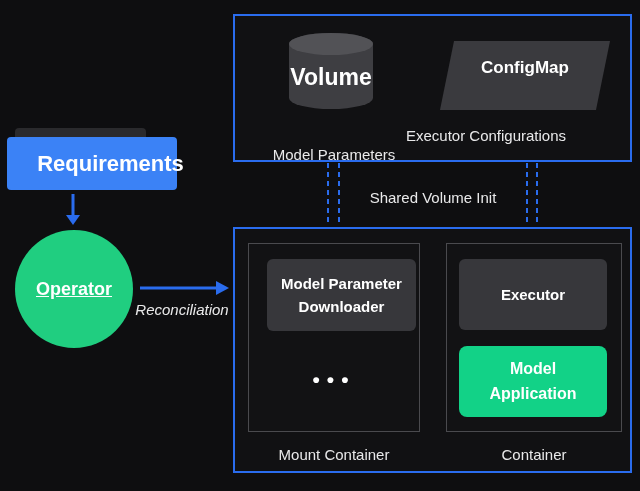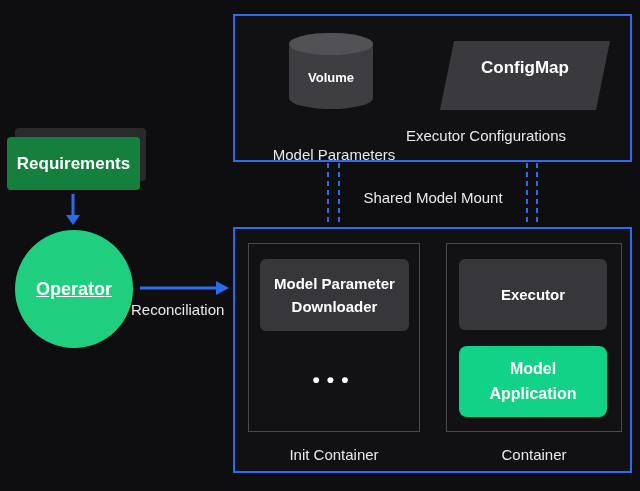--- a/index.html
+++ b/index.html
@@ -25,21 +25,21 @@
   }
   .top-panel{left:233px;top:14px;width:399px;height:148px;}
   .bottom-panel{left:233px;top:227px;width:399px;height:246px;}
 
   
   .cylinder-wrap{left:289px;top:33px;width:84px;height:78px;}
   .cylinder-wrap svg{display:block;}
   .cyl-text{
     position:absolute;left:0;top:10px;width:84px;height:68px;
     display:flex;align-items:center;justify-content:center;
-    color:var(--text-white);font-size:13px;font-weight:bold;
+    color:var(--text-white);font-size:23px;font-weight:bold;
   }
 
   
   .parallelogram{
     left:447px;top:41px;width:156px;height:69px;
     background:var(--shape-gray);transform:skewX(-11.5deg);
   }
   .parallelogram-label{
     left:447px;top:33px;width:156px;height:69px;
     display:flex;align-items:center;justify-content:center;
@@ -67,51 +67,51 @@
     background:rgba(255,255,255,0.008);
   }
   .init-box{left:248px;top:243px;width:172px;height:189px;}
   .container-box{left:446px;top:243px;width:176px;height:189px;}
   .module{
     position:absolute;border-radius:6px;background:var(--panel-gray);
     display:flex;align-items:center;justify-content:center;text-align:center;
     color:var(--text-white);font-weight:bold;font-size:15px;line-height:1.55;
     box-sizing:border-box;padding:4px 8px;
   }
-  .mpd{left:260px;top:259px;width:149px;height:72px;}
+  .mpd{left:267px;top:259px;width:149px;height:72px;}
   .executor{left:459px;top:259px;width:148px;height:71px;}
   .model-app{
     left:459px;top:346px;width:148px;height:71px;background:var(--green-box);
     border-radius:8px;font-size:16px;
   }
   .dots{
     left:248px;top:368px;width:172px;text-align:center;color:var(--text-white);
     font-size:21px;letter-spacing:7px;font-weight:bold;
   }
   .cap-init{left:248px;top:445px;width:172px;}
   .cap-container{left:446px;top:445px;width:176px;}
 
   
   .req-back{
     left:15px;top:128px;width:131px;height:53px;border-radius:4px;background:#2a2a2d;
   }
   .req-front{
-    left:7px;top:137px;width:133px;height:53px;border-radius:4px;background:#15803d;
+    left:7px;top:137px;width:133px;height:53px;border-radius:4px;background:#3b82f6;
     display:flex;align-items:center;justify-content:center;
-    color:var(--text-white);font-size:17px;font-weight:bold;
+    color:var(--text-white);font-size:22px;font-weight:bold;padding-left:37px;
   }
 
   
   .operator{
     left:15px;top:230px;width:118px;height:118px;border-radius:50%;
     background:var(--green);display:flex;align-items:center;justify-content:center;
     color:var(--text-white);font-size:18px;font-weight:bold;text-decoration:underline;
   }
   .reconciliation{left:131px;top:301px;width:102px;color:var(--text-light);
-    font-size:15px;text-align:left;}
+    font-size:15px;text-align:center;font-style:italic;}
 
   .arrow-svg{position:absolute;overflow:visible;}
 </style>
 </head>
 <body>
 
 <div class="canvas">
 
   <div class="panel top-panel">
     
@@ -128,33 +128,33 @@
   <div class="abs parallelogram"></div>
   <div class="abs parallelogram-label">ConfigMap</div>
 
   <div class="abs caption cap-mp">Model Parameters</div>
   <div class="abs caption cap-ec">Executor Configurations</div>
 
   <div class="abs dash dash1"></div>
   <div class="abs dash dash2"></div>
   <div class="abs dash dash3"></div>
   <div class="abs dash dash4"></div>
-  <div class="abs shared-label">Shared Model Mount</div>
+  <div class="abs shared-label">Shared Volume Init</div>
 
   <div class="panel bottom-panel"></div>
 
   <div class="inner-box init-box"></div>
   <div class="inner-box container-box"></div>
 
   <div class="module mpd">Model Parameter Downloader</div>
   <div class="abs dots">•••</div>
   <div class="module model-app">Model Application</div>
   <div class="module executor">Executor</div>
 
-  <div class="abs caption cap-init">Init Container</div>
+  <div class="abs caption cap-init">Mount Container</div>
   <div class="abs caption cap-container">Container</div>
 
   <div class="abs req-back"></div>
   <div class="abs req-front">Requirements</div>
 
   <svg class="arrow-svg" style="left:65px;top:194px;" width="16" height="32">
     <line x1="8" y1="0" x2="8" y2="22" stroke="#2a6cee" stroke-width="3"></line>
     <polygon points="1,21 15,21 8,31" fill="#2a6cee"></polygon>
   </svg>
 

